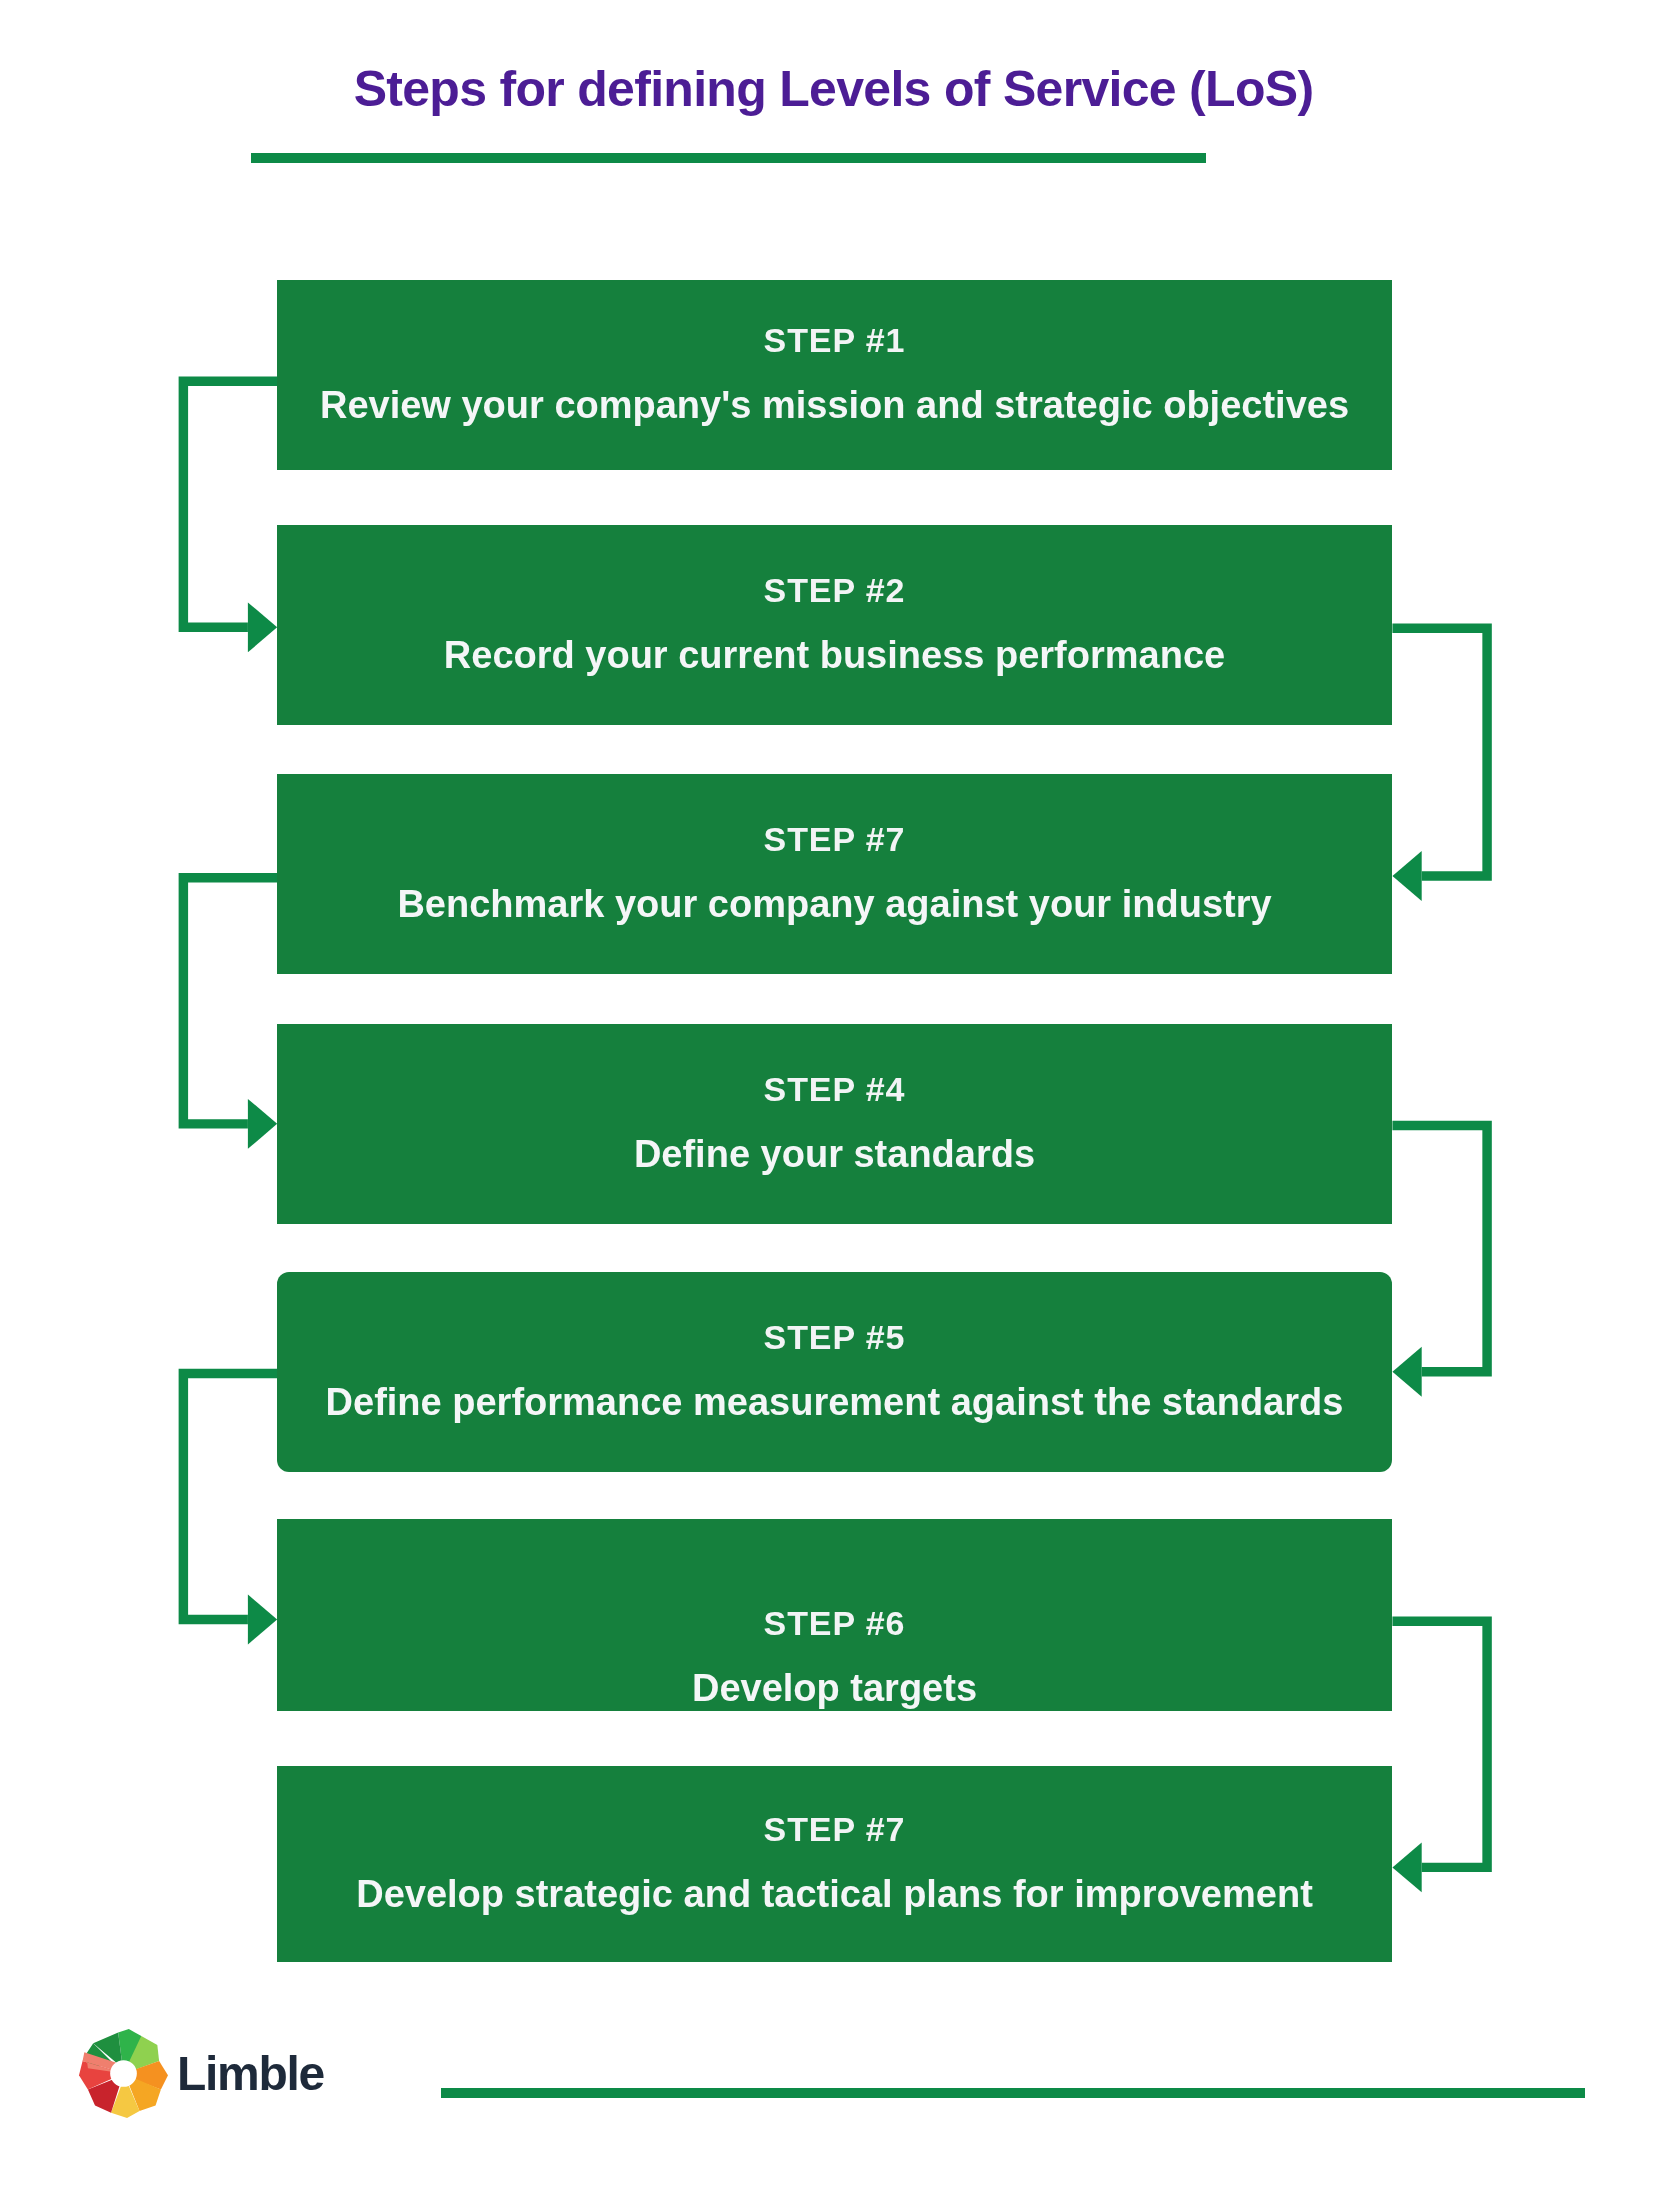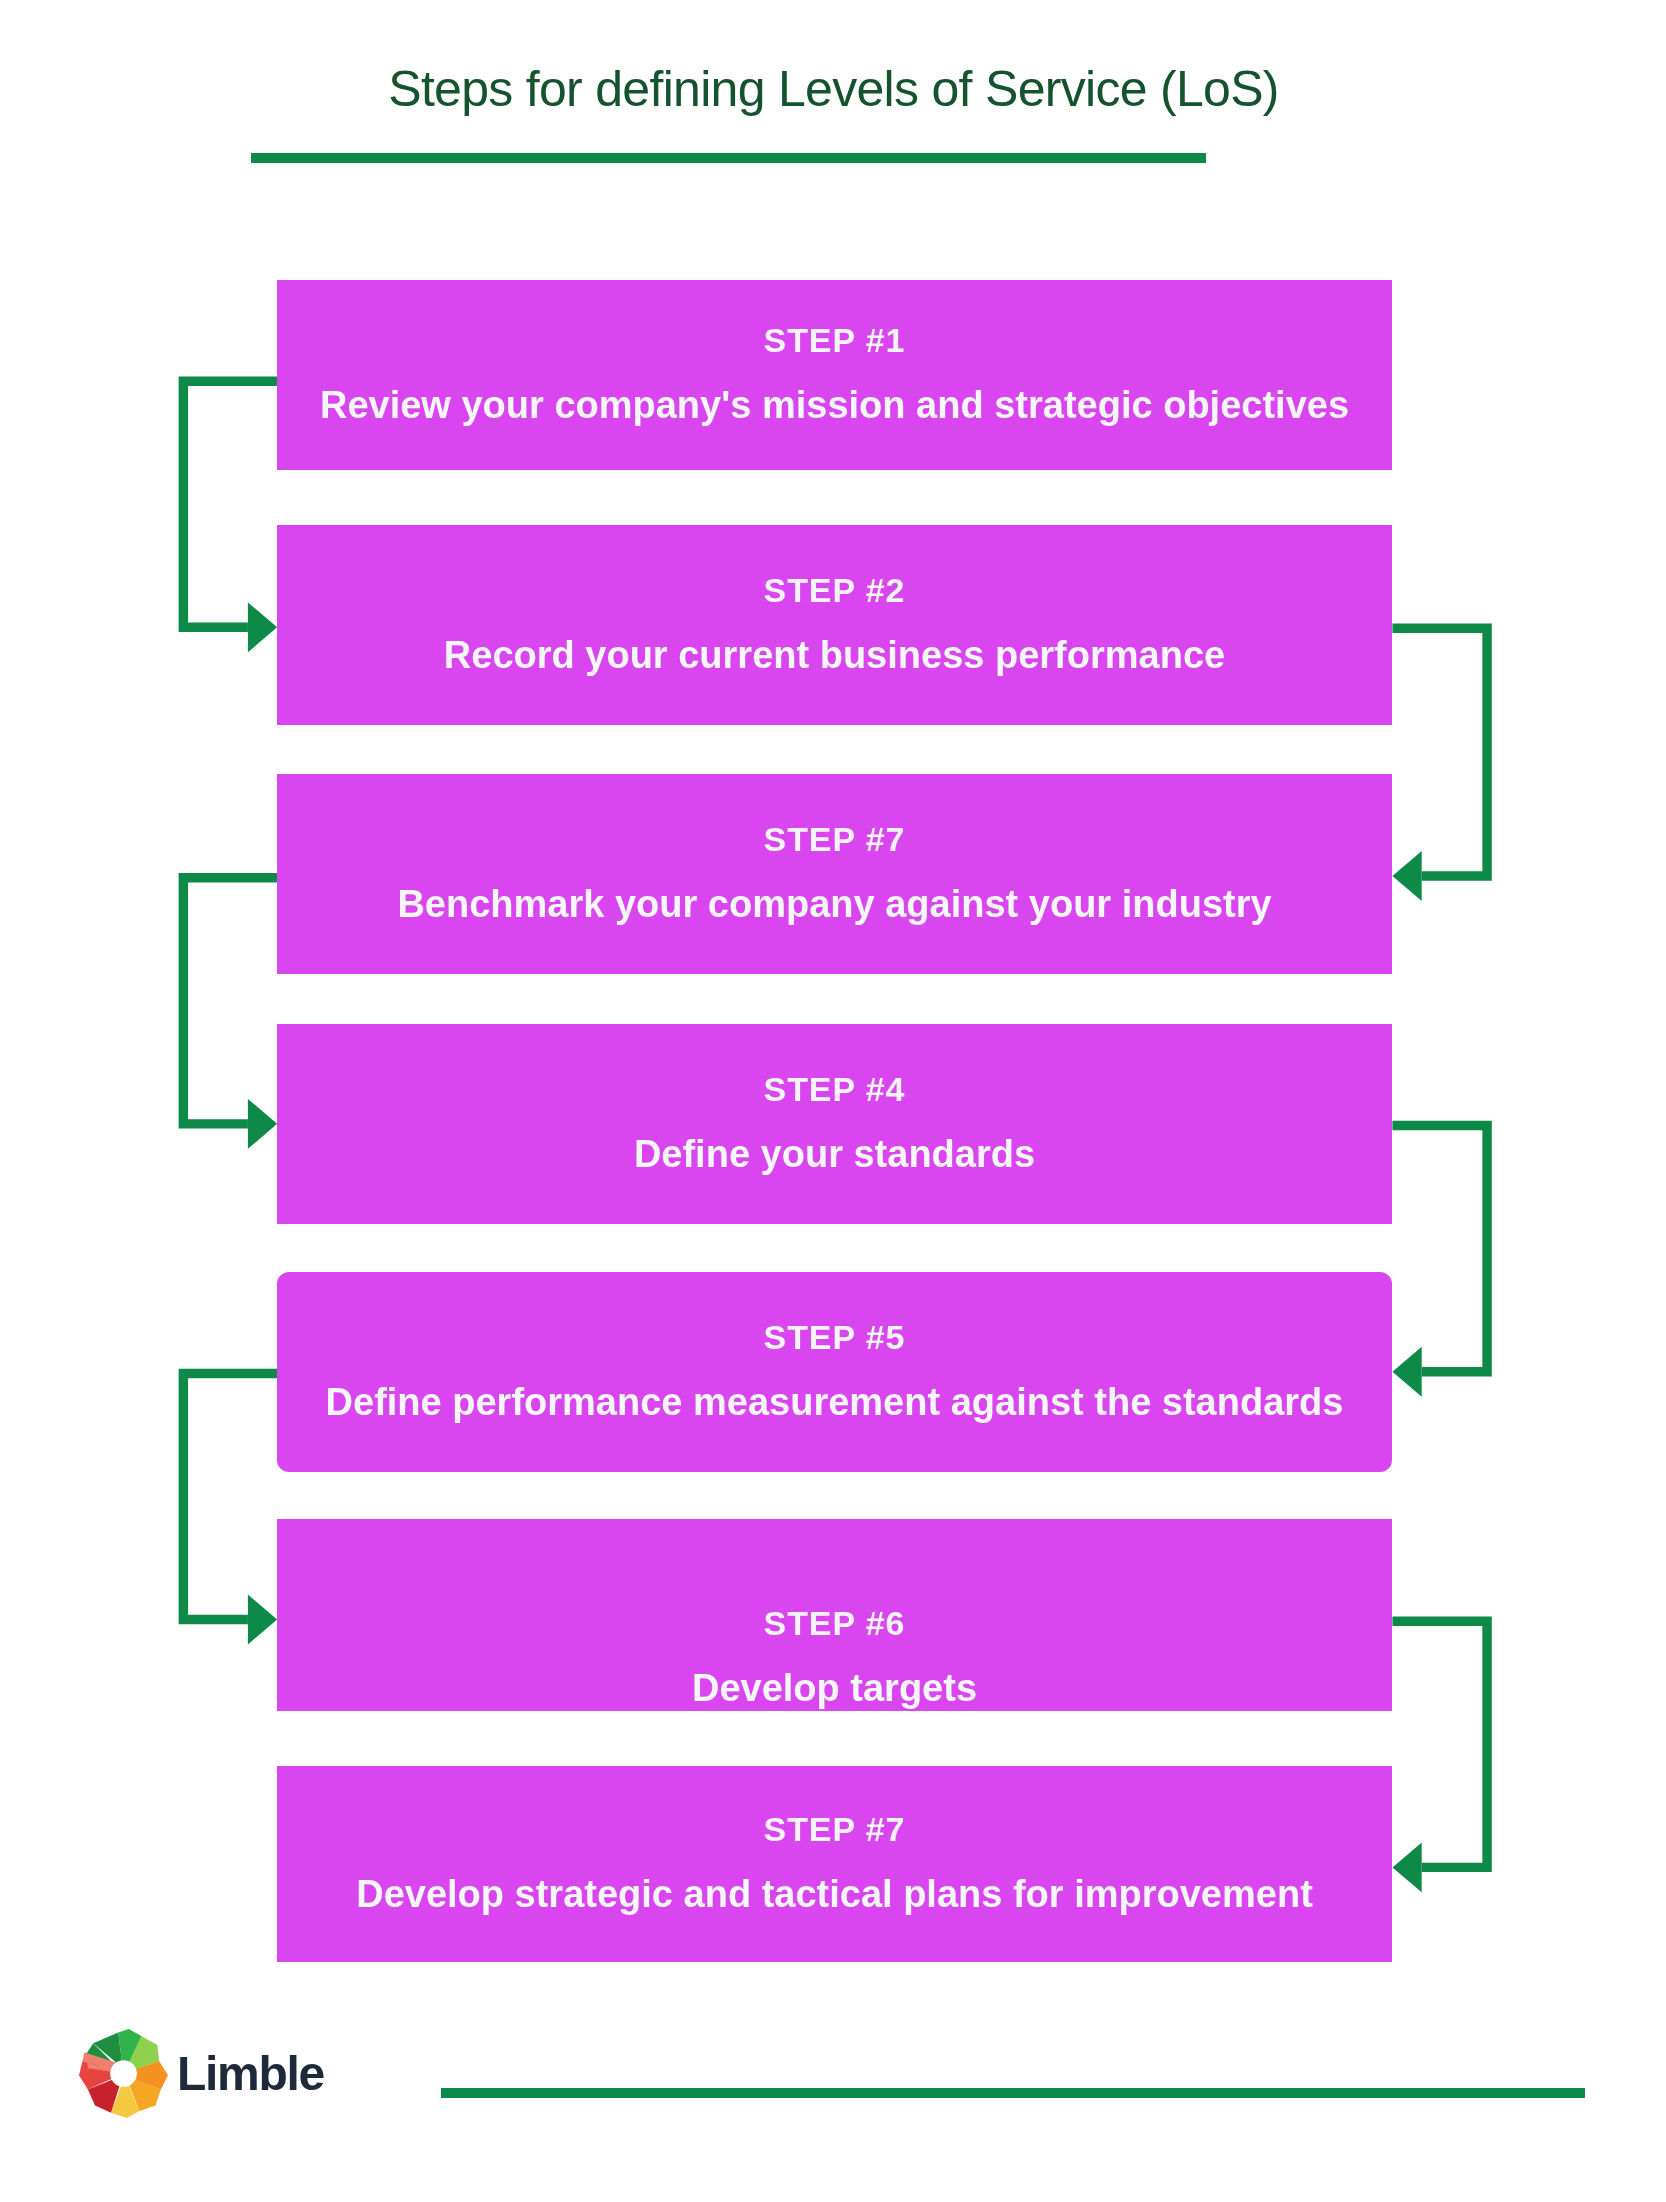--- a/index.html
+++ b/index.html
@@ -24,22 +24,22 @@
     width: 1667px;
     height: 198px;
   }
   #page-title {
     position: absolute;
     left: 0;
     top: 60px;
     width: 1667px;
     text-align: center;
     font-size: 50px;
-    font-weight: normal;
-    color: #14532d;
+    font-weight: bold;
+    color: #4c1d95;
     letter-spacing: -0.7px;
     font-stretch: condensed;
     white-space: nowrap;
   }
   #title-underline {
     position: absolute;
     left: 251px;
     top: 153px;
     width: 955px;
     height: 10.3px;
@@ -52,21 +52,21 @@
     left: 0;
     top: 0;
     width: 1667px;
     height: 2203px;
   }
 
   .step-box {
     position: absolute;
     left: 277px;
     width: 1115px;
-    background: #d946ef;
+    background: #15803d;
     color: #ffffff;
     box-sizing: border-box;
     display: flex;
     flex-direction: column;
     align-items: center;
     justify-content: center;
   }
   .step-label {
     font-size: 34px;
     font-weight: bold;

